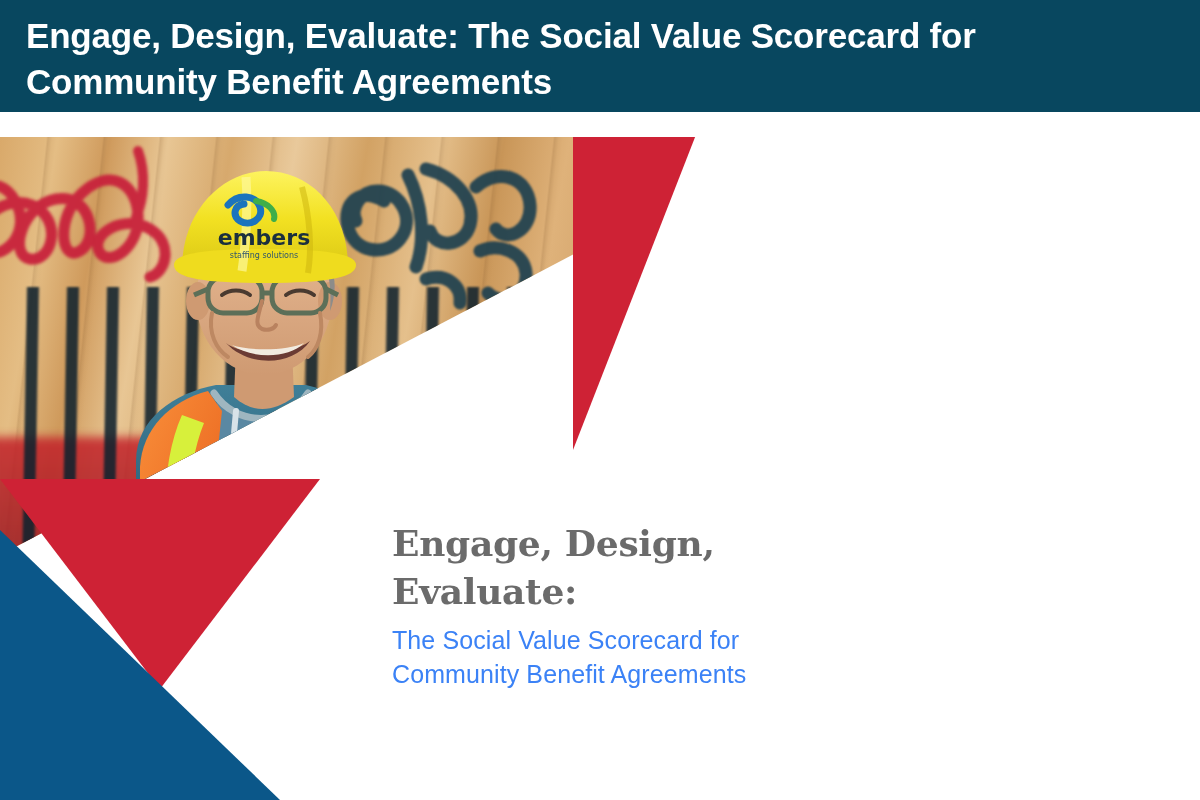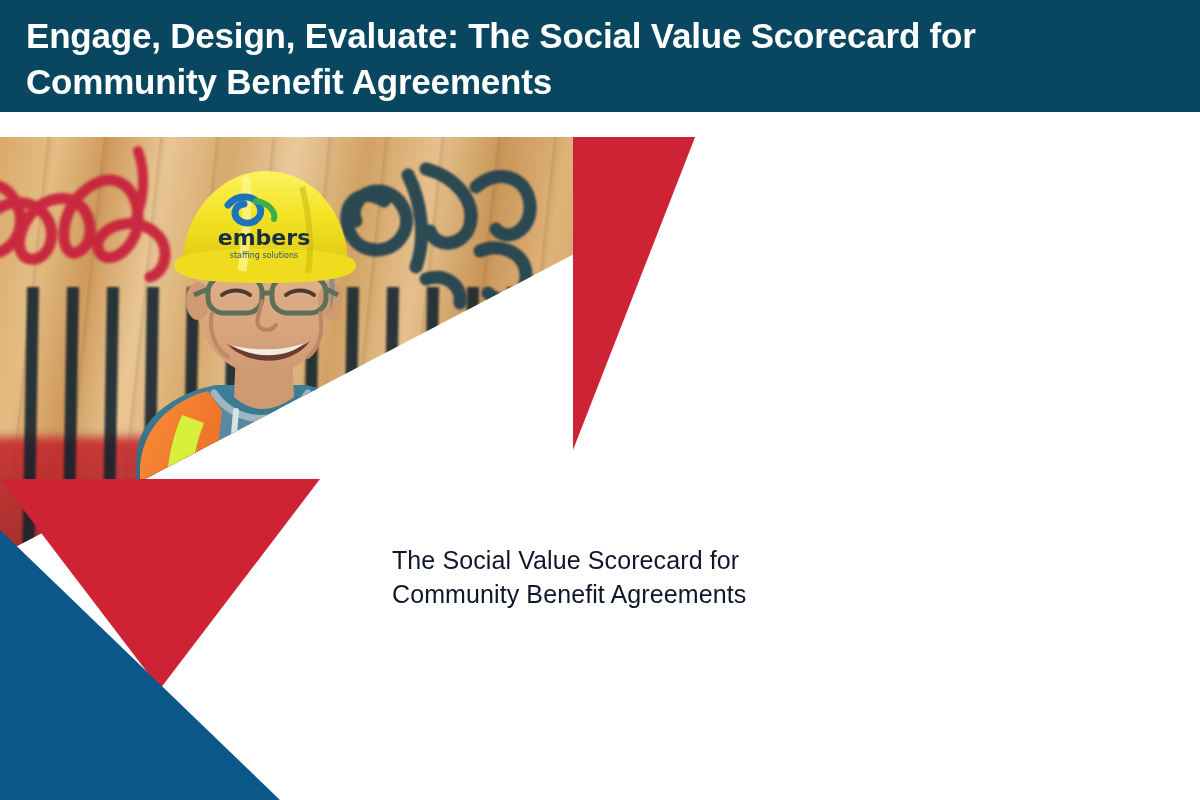--- a/index.html
+++ b/index.html
@@ -192,22 +192,22 @@
     margin: 0;
     color: #6b6b6b;
     font-family: "DejaVu Serif", serif;
     font-weight: bold;
     font-size: 36px;
     line-height: 1.32;
     letter-spacing: -0.3px;
     white-space: pre-line;
   }
   .cover-sub {
-    margin: 23px 0 0 0;
-    color: #0f172a;
+    margin: 8px 0 0 0;
+    color: #3b82f6;
     font-family: "Liberation Sans", sans-serif;
     font-weight: normal;
     font-size: 25px;
     line-height: 1.36;
     letter-spacing: 0.1px;
     white-space: pre-line;
   }
 </style>
 </head>
 <body>
@@ -329,18 +329,20 @@
           <text x="168" y="97" text-anchor="middle" font-family="DejaVu Sans, sans-serif" font-size="8" fill="#30566c">staffing solutions</text>
         </g>
       </svg>
     </div>
 
     <div class="red-block"></div>
     <div class="red-lower"></div>
     <div class="blue-block"></div>
 
     <div class="cover-text">
+      <div class="cover-heading">Engage, Design,
+Evaluate:</div>
       <div class="cover-sub">The Social Value Scorecard for
 Community Benefit Agreements</div>
     </div>
 
   </div>
 </div>
 
 </body></html>

